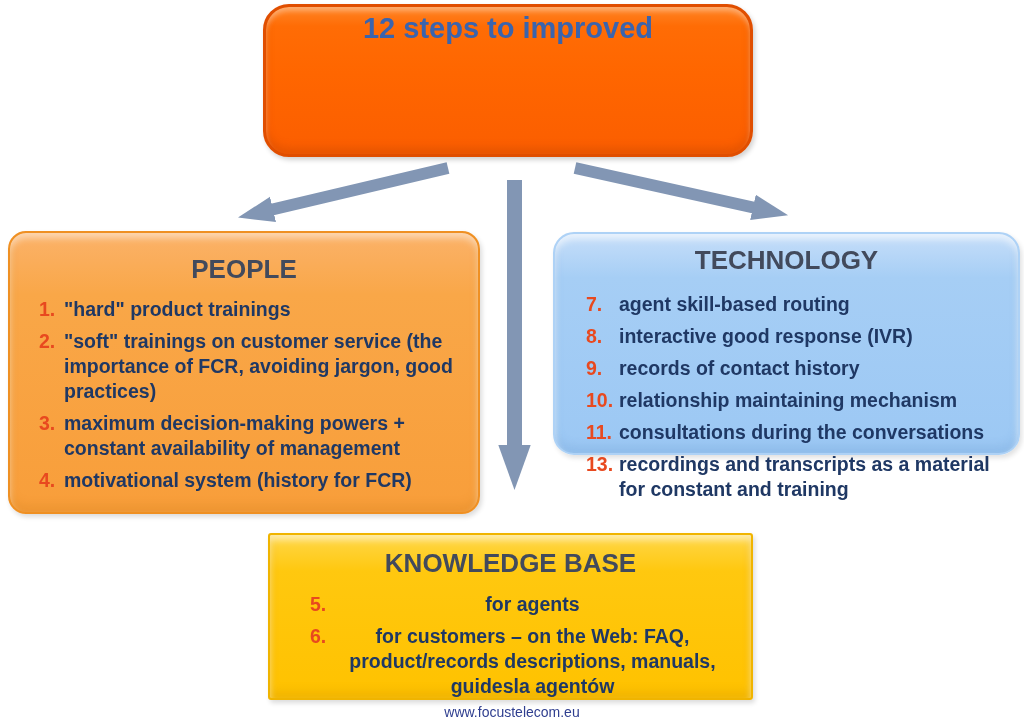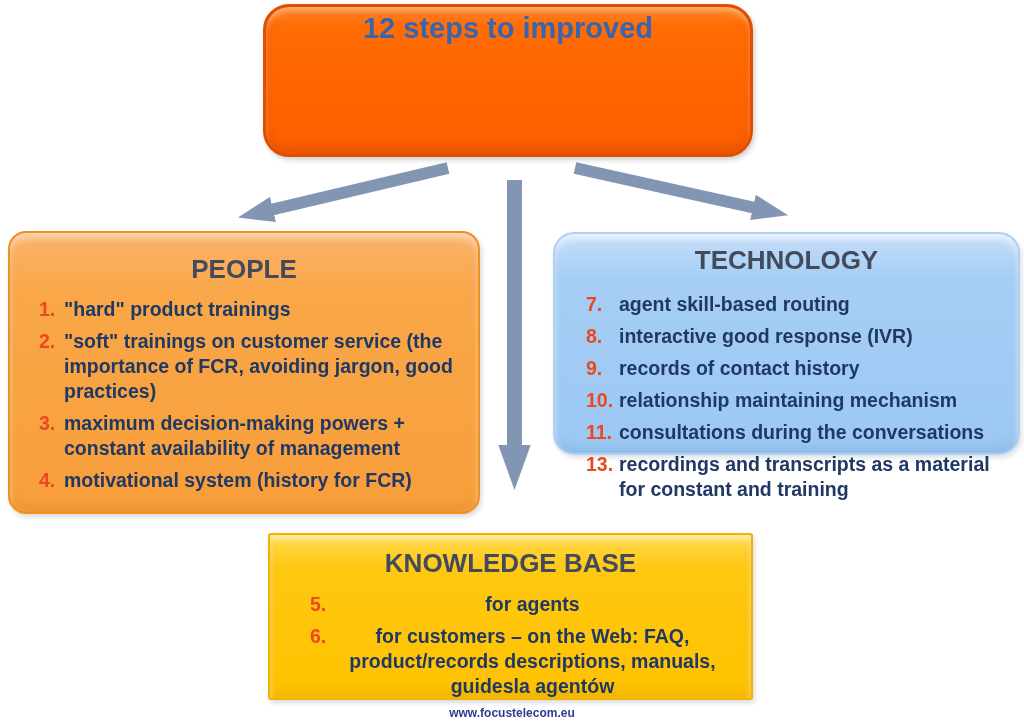--- a/index.html
+++ b/index.html
@@ -118,22 +118,22 @@
   .kb-box     .txt { width: 395px; text-align: center; }
 
   .footer {
     position: absolute;
     left: 0; right: 0;
     bottom: 2px;
     text-align: center;
     z-index: 1;
   }
   .footer-link {
-    font-weight: bold;
-    font-size: 12px;
+    font-weight: normal;
+    font-size: 14px;
     color: #2F3E8F;
     text-decoration: none;
     cursor: pointer;
   }
 </style>
 </head>
 <body>
 
 <div class="canvas">
 

